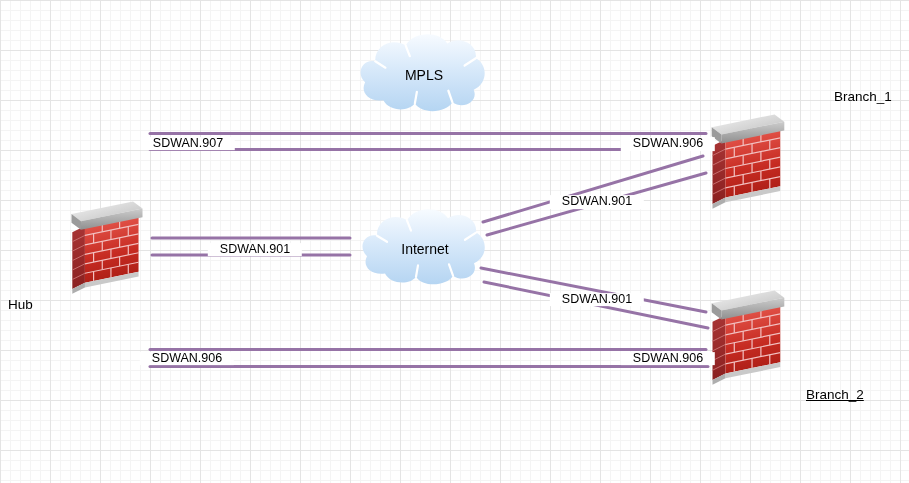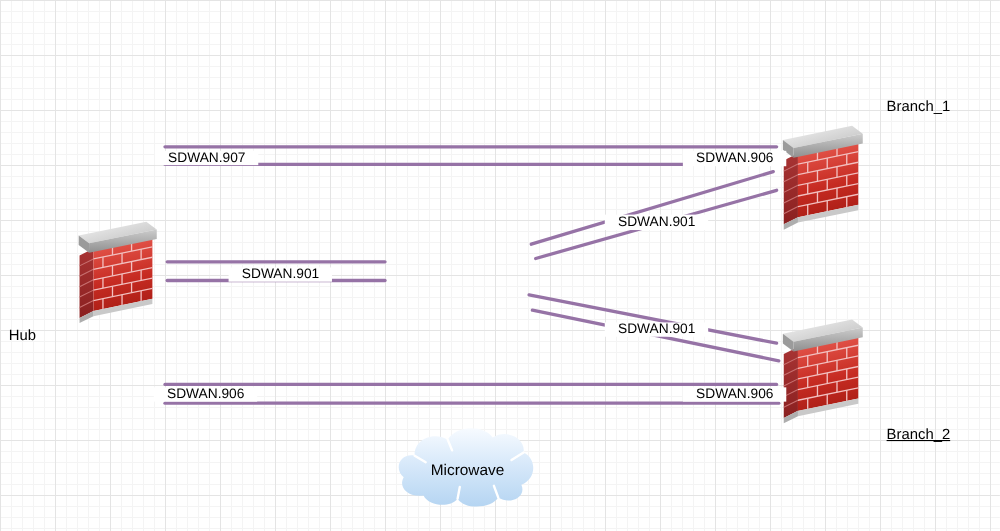--- a/index.html
+++ b/index.html
@@ -123,45 +123,51 @@
       <line x1="152" y1="238" x2="350" y2="238" stroke="#9673a6" stroke-width="3" stroke-linecap="round"></line>
       <line x1="152" y1="255" x2="350" y2="255" stroke="#9673a6" stroke-width="3" stroke-linecap="round"></line>
       <line x1="483" y1="222" x2="703" y2="156" stroke="#9673a6" stroke-width="3" stroke-linecap="round"></line>
       <line x1="487" y1="235" x2="706" y2="173" stroke="#9673a6" stroke-width="3" stroke-linecap="round"></line>
       <line x1="481" y1="268" x2="706" y2="312" stroke="#9673a6" stroke-width="3" stroke-linecap="round"></line>
       <line x1="484" y1="282" x2="708" y2="328" stroke="#9673a6" stroke-width="3" stroke-linecap="round"></line>
       <line x1="150" y1="349.5" x2="706" y2="349.5" stroke="#9673a6" stroke-width="3" stroke-linecap="round"></line>
       <line x1="150" y1="366.5" x2="708" y2="366.5" stroke="#9673a6" stroke-width="3" stroke-linecap="round"></line>
     </svg>
 
-  <div class="cloud" style="left: 360px; top: 388px; width: 130px; height: 78px;">
+  <div class="cloud" style="left: 358px; top: 33px; width: 132px; height: 84px;">
     <svg viewBox="0 0 130 80" preserveAspectRatio="none">
         <use href="#cloud-shape"></use>
       </svg>
-    <span class="cloud-label">Microwave</span>
+    <span class="cloud-label">MPLS</span>
+  </div>
+  <div class="cloud" style="left: 360px; top: 208px; width: 130px; height: 82px;">
+    <svg viewBox="0 0 130 80" preserveAspectRatio="none">
+        <use href="#cloud-shape"></use>
+      </svg>
+    <span class="cloud-label">Internet</span>
   </div>
 
   <div class="firewall" style="left: 66px; top: 199px; width: 82px; height: 98px;">
     <svg viewBox="0 0 104 124">
         <use href="#fw-shape"></use>
       </svg>
   </div>
   <div class="firewall" style="left: 706px; top: 112px; width: 84px; height: 100px;">
     <svg viewBox="0 0 104 124">
         <use href="#fw-shape"></use>
       </svg>
   </div>
   <div class="firewall" style="left: 706px; top: 288px; width: 84px; height: 100px;">
     <svg viewBox="0 0 104 124">
         <use href="#fw-shape"></use>
       </svg>
   </div>
 
   <div class="node-label" style="left: 8px; top: 297px; text-align: center;">Hub</div>
-  <div class="node-label" style="left: 806px; top: 89px;">Branch_1</div>
+  <div class="node-label" style="left: 834px; top: 89px;">Branch_1</div>
   <div class="node-label" style="left: 806px; top: 387px; text-decoration: underline;">Branch_2</div>
 
 <div class="link-label" style="left: 188px; top: 143.5px;">SDWAN.907</div>
     <div class="link-label" style="left: 668px; top: 144px;">SDWAN.906</div>
     <div class="link-label" style="left: 255px; top: 249.5px;">SDWAN.901</div>
     <div class="link-label" style="left: 597px; top: 202px;">SDWAN.901</div>
     <div class="link-label" style="left: 597px; top: 299.5px;">SDWAN.901</div>
     <div class="link-label" style="left: 187px; top: 358.5px;">SDWAN.906</div>
     <div class="link-label" style="left: 668px; top: 358.5px;">SDWAN.906</div>
   </div>

